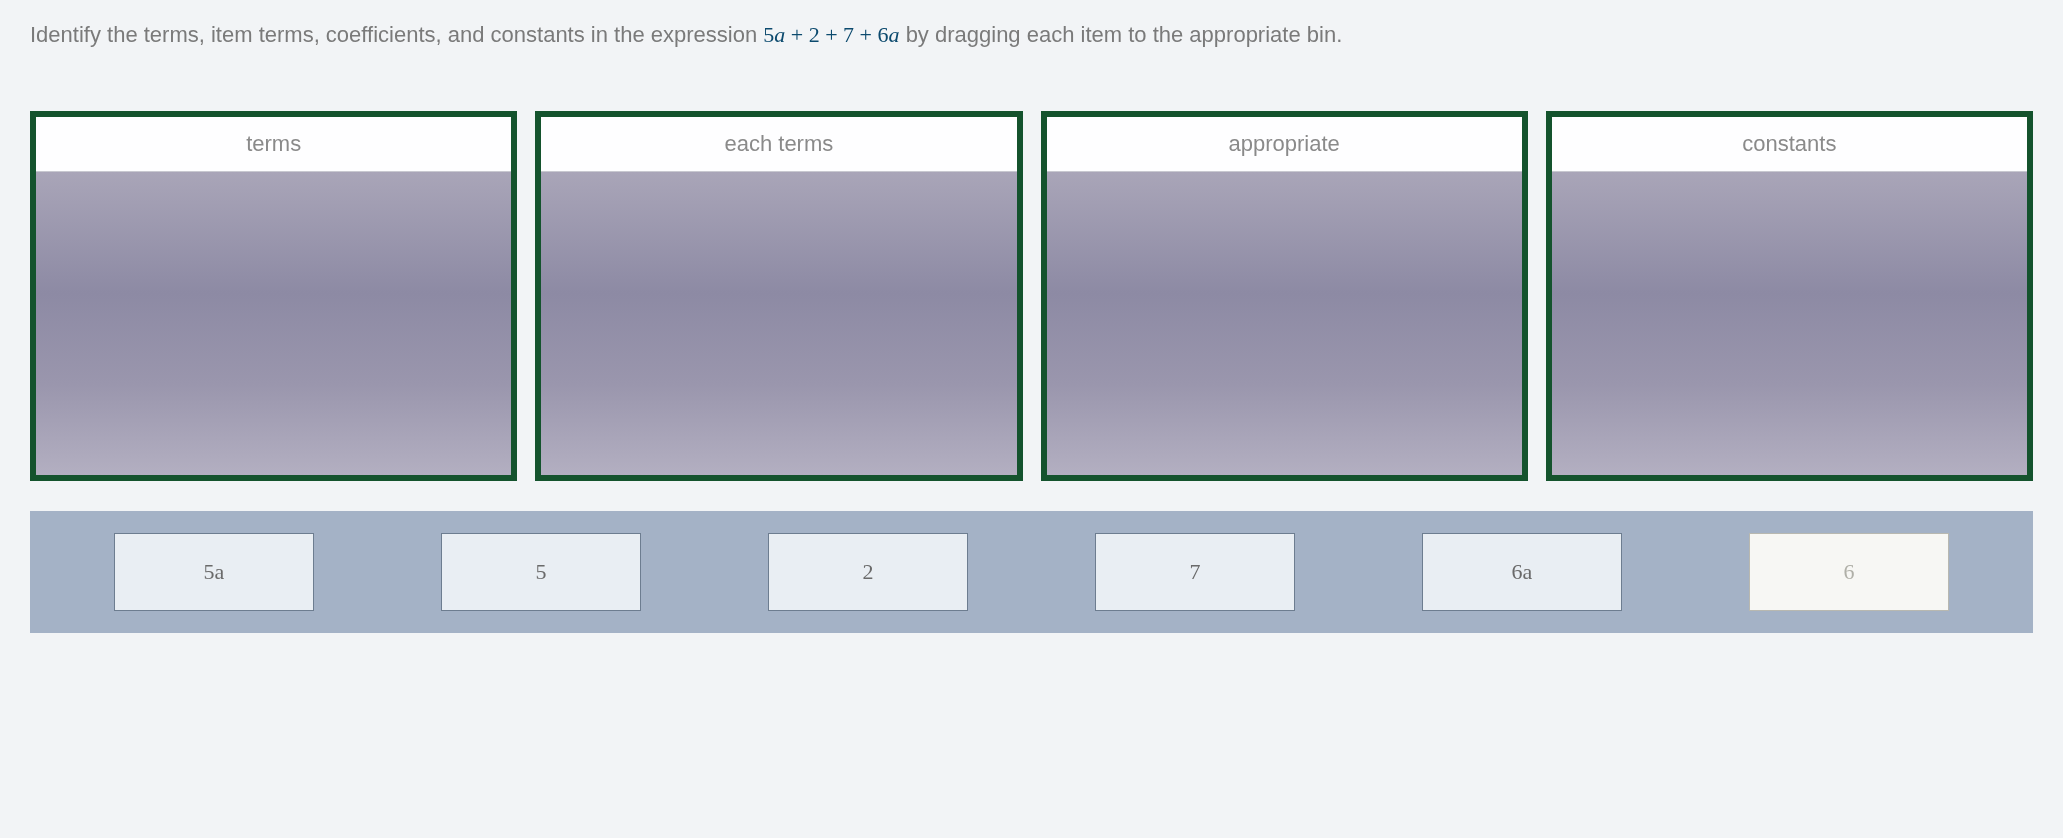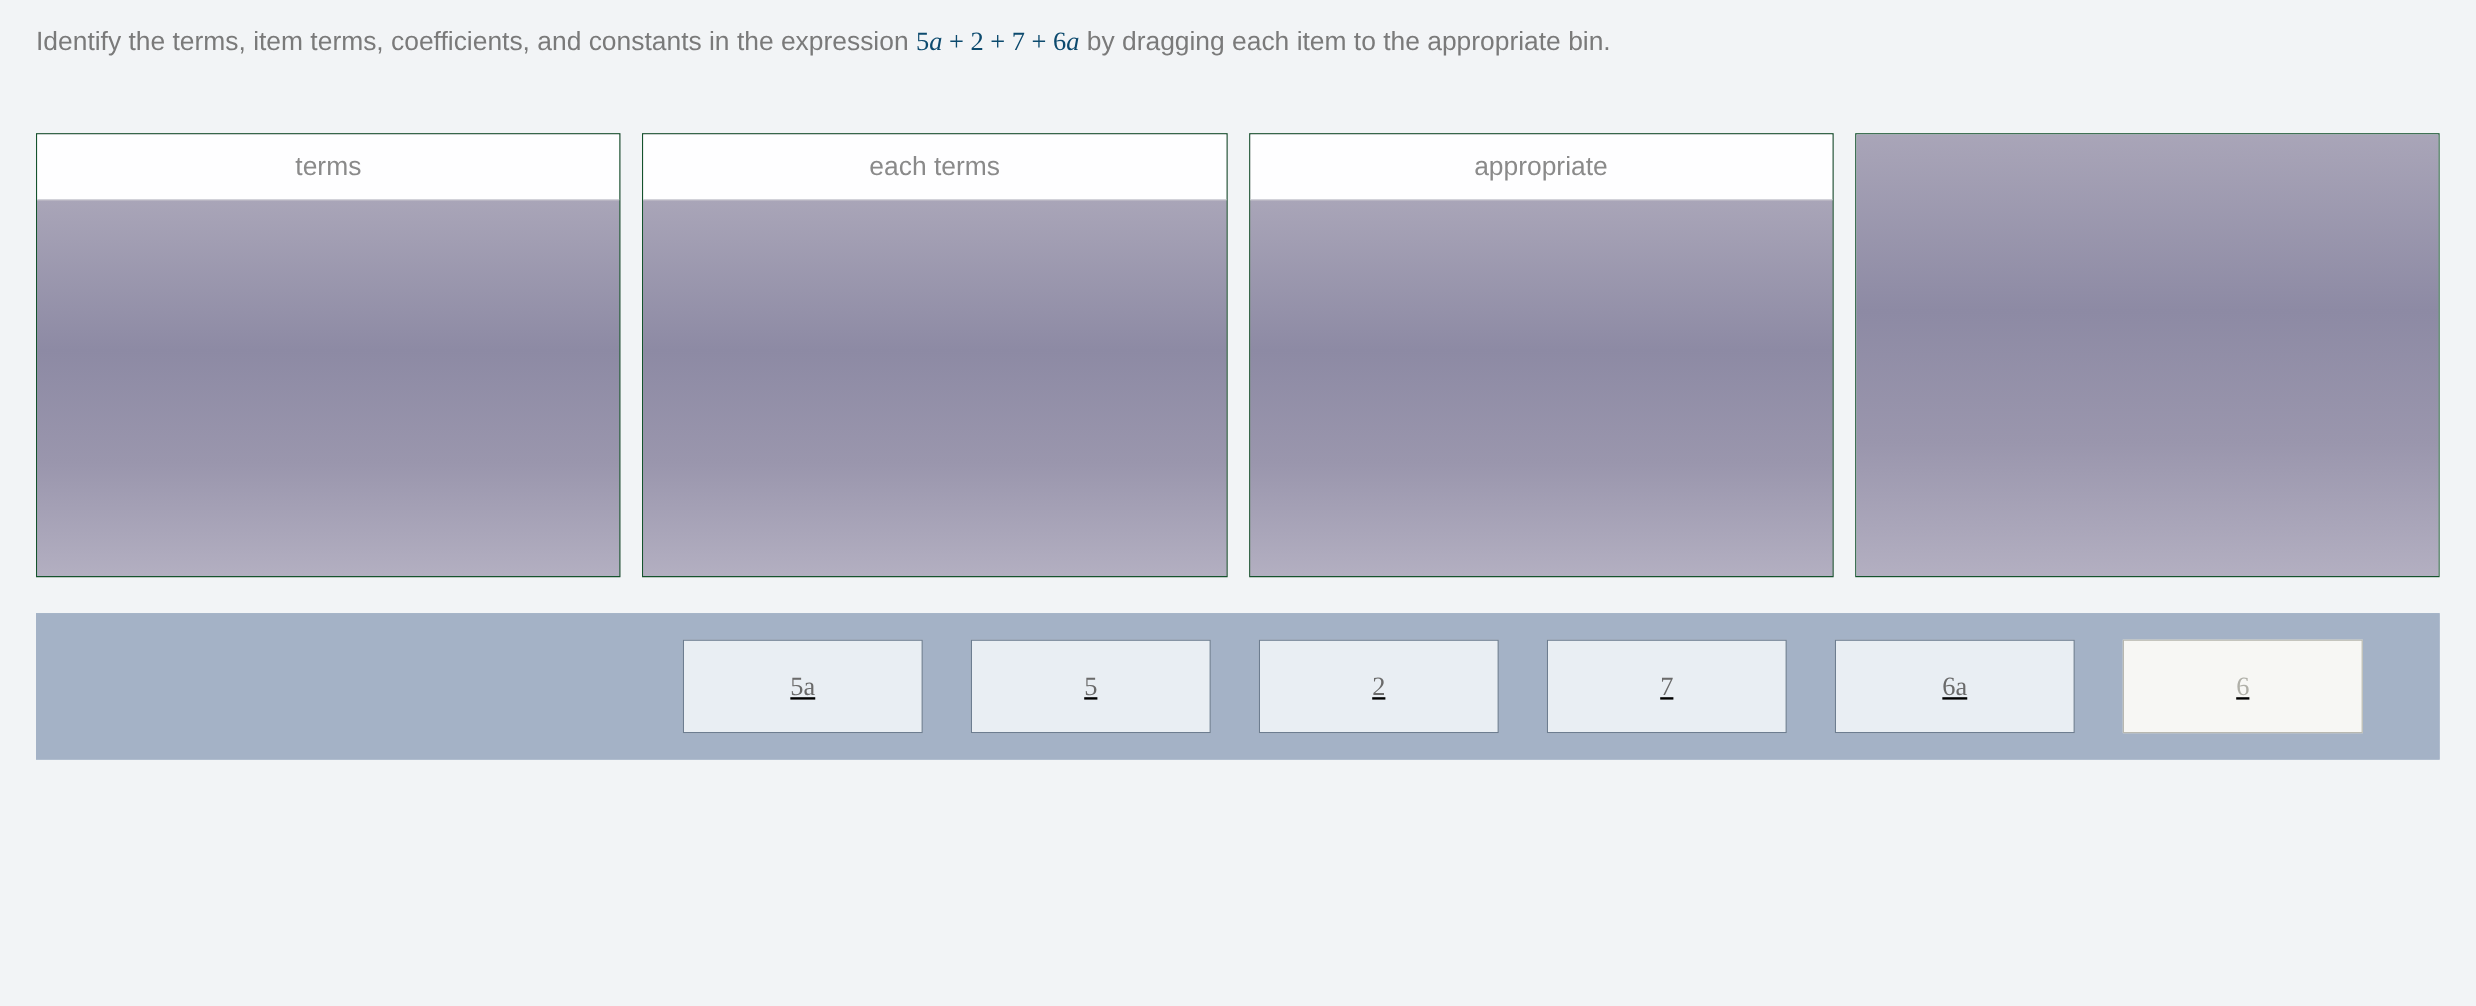--- a/index.html
+++ b/index.html
@@ -21,47 +21,46 @@
     font-style: normal;
   }
   .prompt .var { font-style: italic; }
   .bins-row {
     display: flex;
     gap: 18px;
     margin-bottom: 30px;
   }
   .bin {
     flex: 1;
-    border: 1px solid #14532d;
+    border: 6px solid #14532d;
     background: #b8b0b6;
     display: flex;
     flex-direction: column;
     min-height: 370px;
   }
   .bin-header {
     background: #fefeff;
     color: #8a8a8a;
     text-align: center;
     padding: 14px 0;
     font-size: 22px;
     border-bottom: 1px solid #c8c8d0;
   }
   .bin-body {
     flex: 1;
     background: linear-gradient(180deg, #a9a5b8 0%, #8d8aa4 40%, #9a96ad 70%, #b3afc1 100%);
   }
   .items-bar {
     background: #a4b2c6;
     border: 4px solid #a4b2c6;
-    padding: 18px 60px;
+    padding: 18px 80px;
     display: flex;
-    justify-content: flex-end;
+    justify-content: space-between;
     align-items: center;
     gap: 40px;
-    text-decoration: underline;
   }
   .drag-item {
     background: #e9eef3;
     border: 1px solid #6d7d90;
     min-width: 200px;
     height: 78px;
     display: flex;
     align-items: center;
     justify-content: center;
     color: #6a6a6a;
@@ -89,20 +88,21 @@
   </div>
   <div class="bin">
     <div class="bin-header">each terms</div>
     <div class="bin-body"></div>
   </div>
   <div class="bin">
     <div class="bin-header">appropriate</div>
     <div class="bin-body"></div>
   </div>
   <div class="bin">
+    <div class="bin-header">constants</div>
     <div class="bin-body"></div>
   </div>
 </div>
 
 <div class="items-bar">
   <div class="drag-item">5a</div>
   <div class="drag-item">5</div>
   <div class="drag-item">2</div>
   <div class="drag-item">7</div>
   <div class="drag-item">6a</div>

